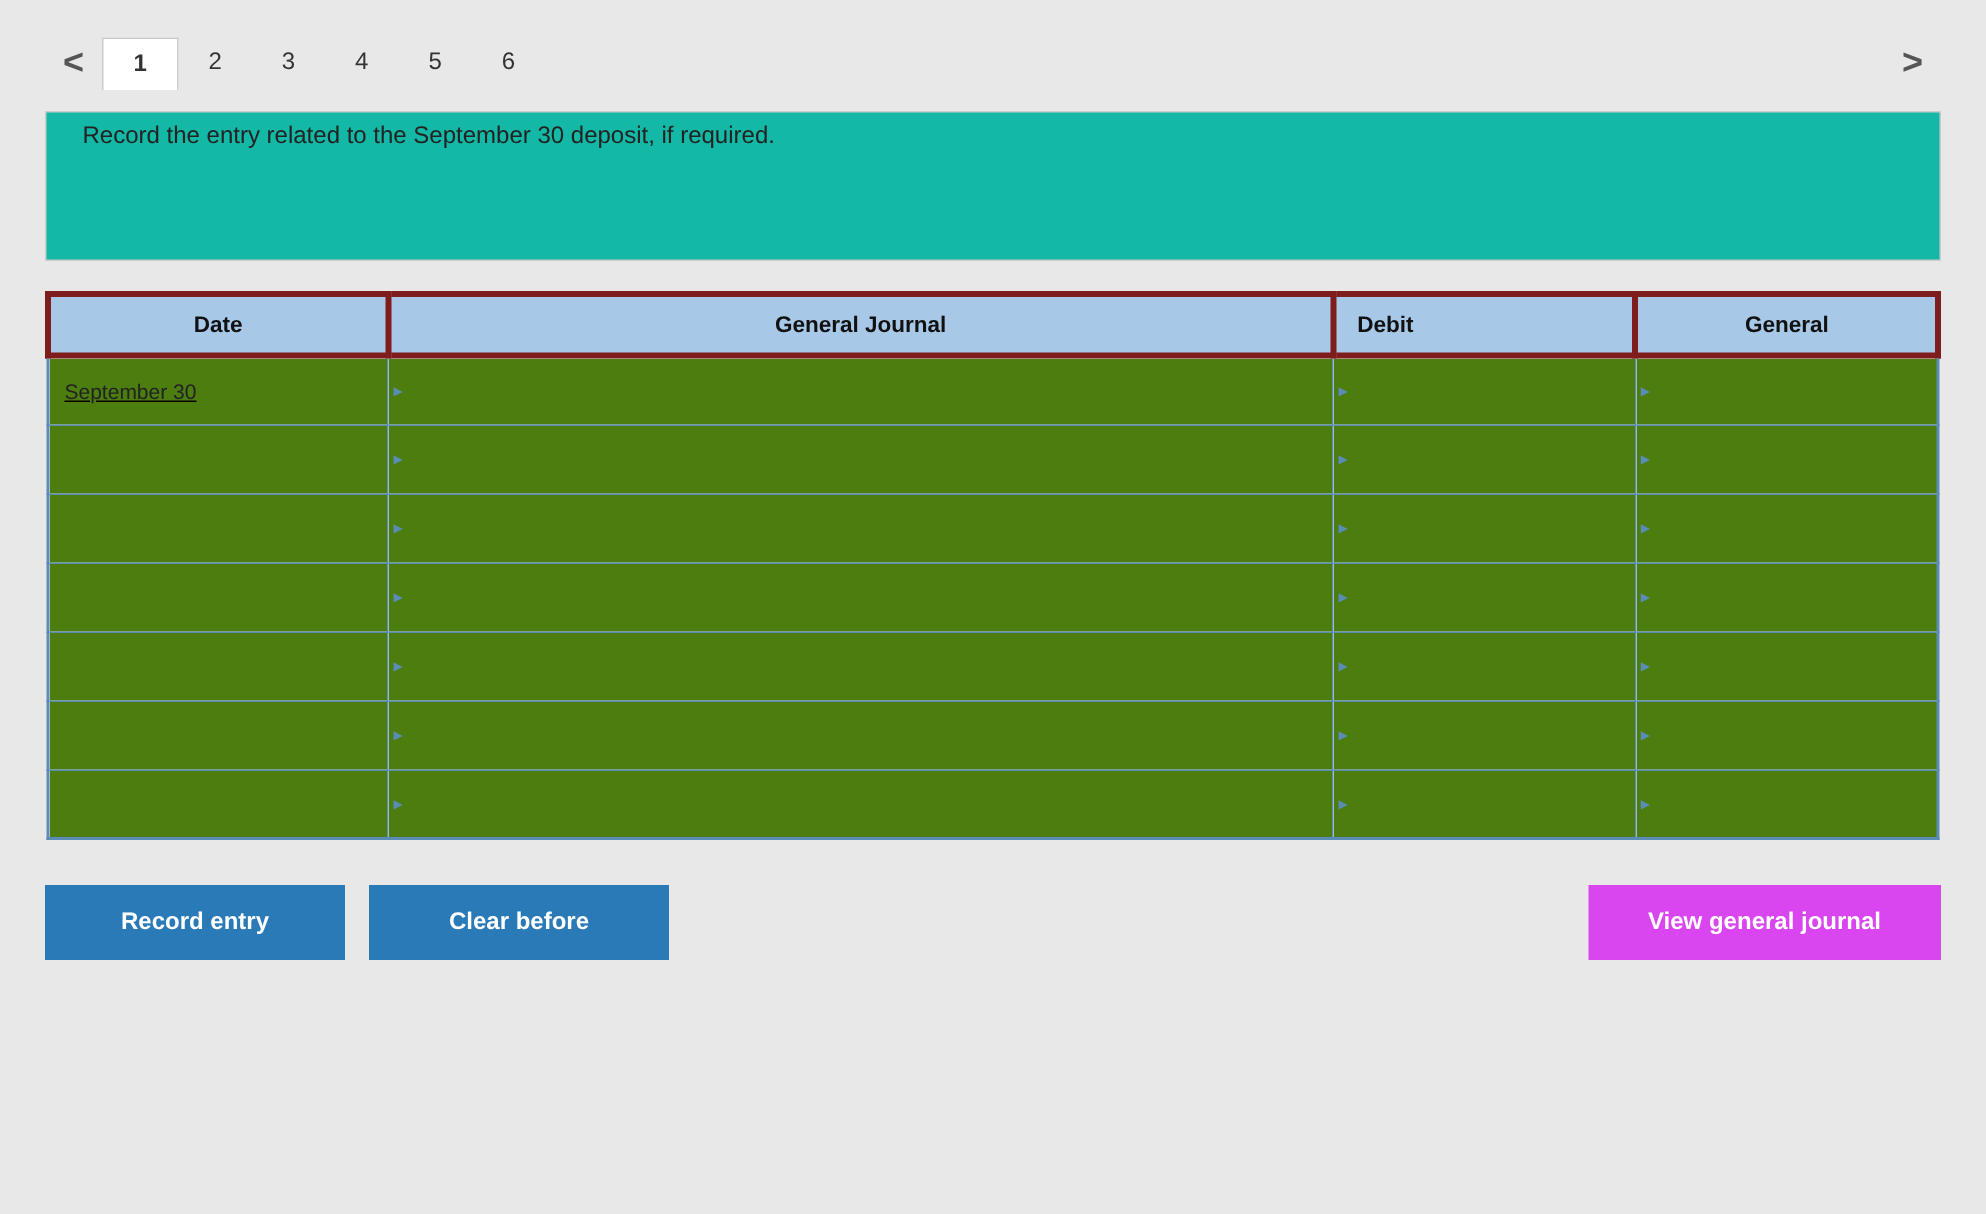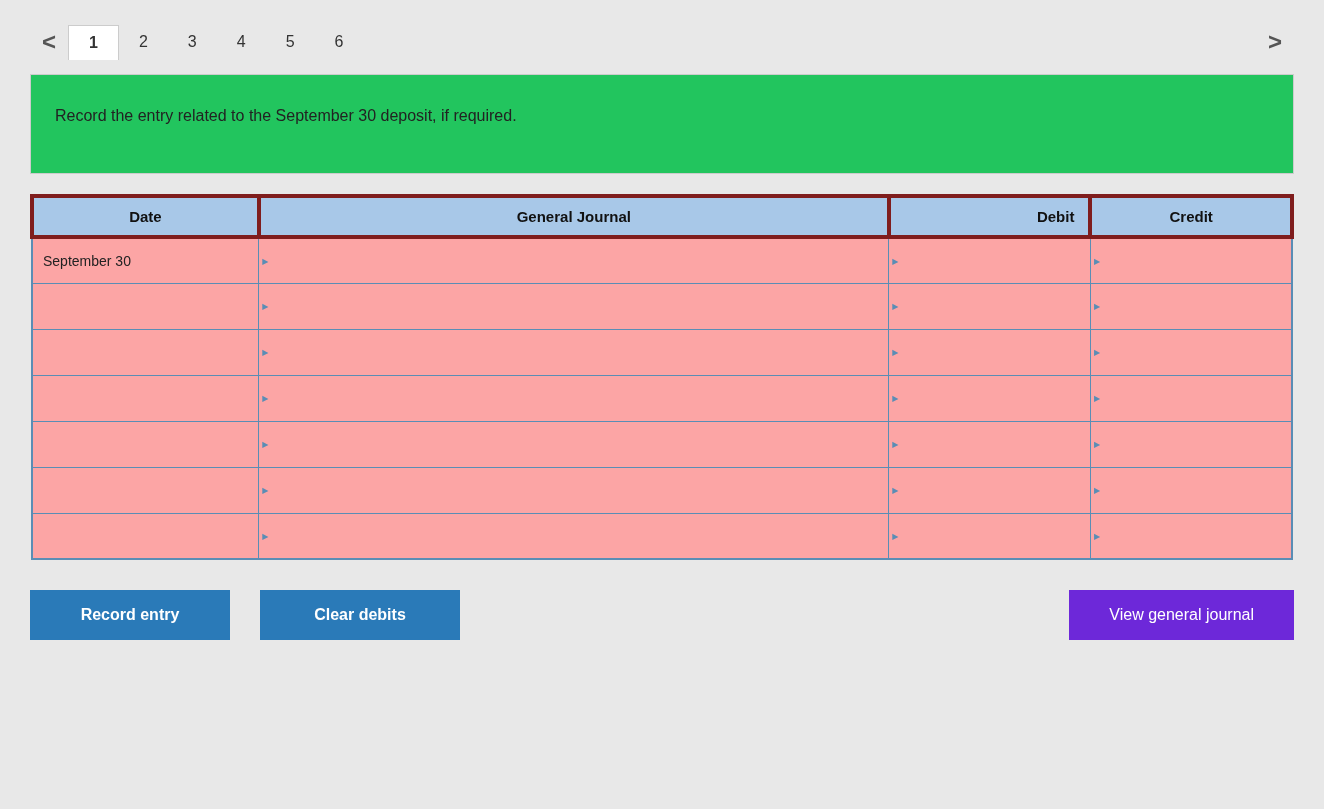--- a/index.html
+++ b/index.html
@@ -53,23 +53,23 @@
     .tab-item.active {
       background-color: #ffffff;
       border: 1px solid #ccc;
       border-bottom: none;
       font-weight: bold;
       padding: 8px 20px;
     }
 
     
     .instruction-box {
-      background-color: #22c55e;
+      background-color: #14b8a6;
       border: 1px solid #ccc;
-      padding: 29px 24px;
+      padding: 4px 24px;
       margin-bottom: 20px;
       font-size: 16px;
       color: #222;
       line-height: 1.5;
       min-height: 100px;
     }
 
     
     .note-text {
       color: #2a6496;
@@ -107,31 +107,32 @@
       text-align: center;
     }
 
     .journal-table thead th.col-journal {
       width: 50%;
       text-align: center;
     }
 
     .journal-table thead th.col-debit {
       width: 16%;
-      text-align: right;
+      text-align: left;
     }
 
     .journal-table thead th.col-credit {
       width: 16%;
       text-align: center;
     }
 
     .journal-table tbody tr {
       height: 46px;
-      background-color: #fca5a5;
+      background-color: #4d7c0f;
+      text-decoration: underline;
     }
 
     .journal-table tbody td {
       border: 1px solid #5a8db5;
       padding: 4px 8px;
       font-size: 14px;
       color: #222;
       position: relative;
     }
 
@@ -181,21 +182,21 @@
       outline: none;
       font-size: 14px;
       background: transparent;
       padding: 2px 4px;
     }
 
     
     .buttons-row {
       display: flex;
       align-items: center;
-      gap: 30px;
+      gap: 16px;
       margin-top: 10px;
     }
 
     .btn-record {
       background-color: #2a7ab8;
       color: #ffffff;
       border: none;
       padding: 16px 40px;
       font-size: 16px;
       font-weight: bold;
@@ -208,26 +209,26 @@
       color: #ffffff;
       border: none;
       padding: 16px 40px;
       font-size: 16px;
       font-weight: bold;
       cursor: pointer;
       min-width: 200px;
     }
 
     .btn-view {
-      background-color: #6d28d9;
+      background-color: #d946ef;
       color: #ffffff;
       border: none;
       padding: 16px 40px;
       font-size: 16px;
-      font-weight: normal;
+      font-weight: bold;
       cursor: pointer;
       min-width: 220px;
       margin-left: auto;
     }
   </style>
 </head>
 <body>
 
 <div class="page-container">
 
@@ -247,21 +248,21 @@
   </div>
 
 
   <div class="journal-table-wrapper">
     <table class="journal-table">
       <thead>
         <tr>
           <th class="col-date">Date</th>
           <th class="col-journal">General Journal</th>
           <th class="col-debit">Debit</th>
-          <th class="col-credit">Credit</th>
+          <th class="col-credit">General</th>
         </tr>
       </thead>
       <tbody>
         <tr>
           <td class="date-cell">
             <span>September 30</span>
           </td>
           <td class="entry-cell">
             <input type="text" style="">
           </td>
@@ -343,17 +344,17 @@
           <td class="credit-cell" style="position:relative;">
             <input type="text" style="">
           </td>
         </tr>
       </tbody>
     </table>
   </div>
 
   <div class="buttons-row">
     <button class="btn-record">Record entry</button>
-    <button class="btn-clear">Clear debits</button>
+    <button class="btn-clear">Clear before</button>
     <button class="btn-view">View general journal</button>
   </div>
 
 </div>
 
 </body></html>

